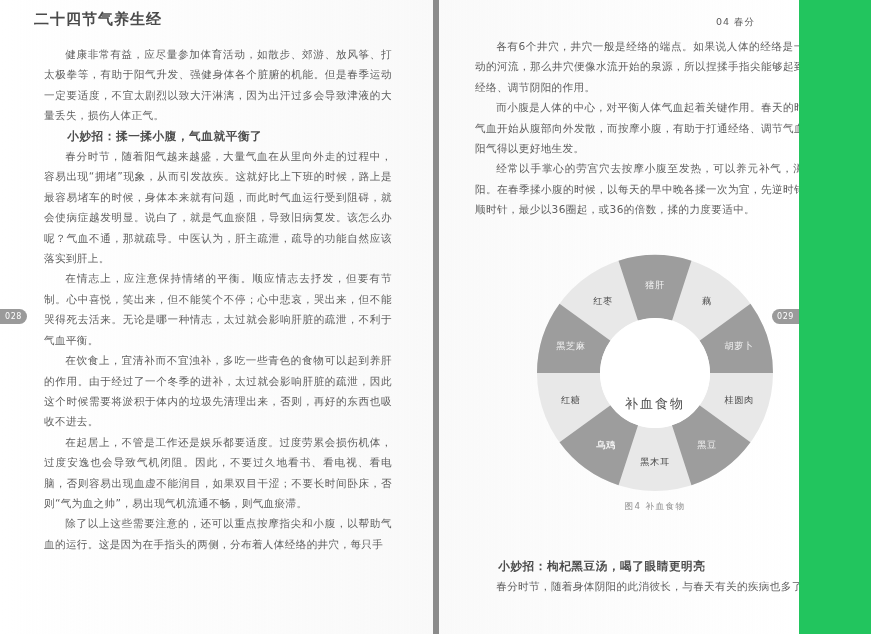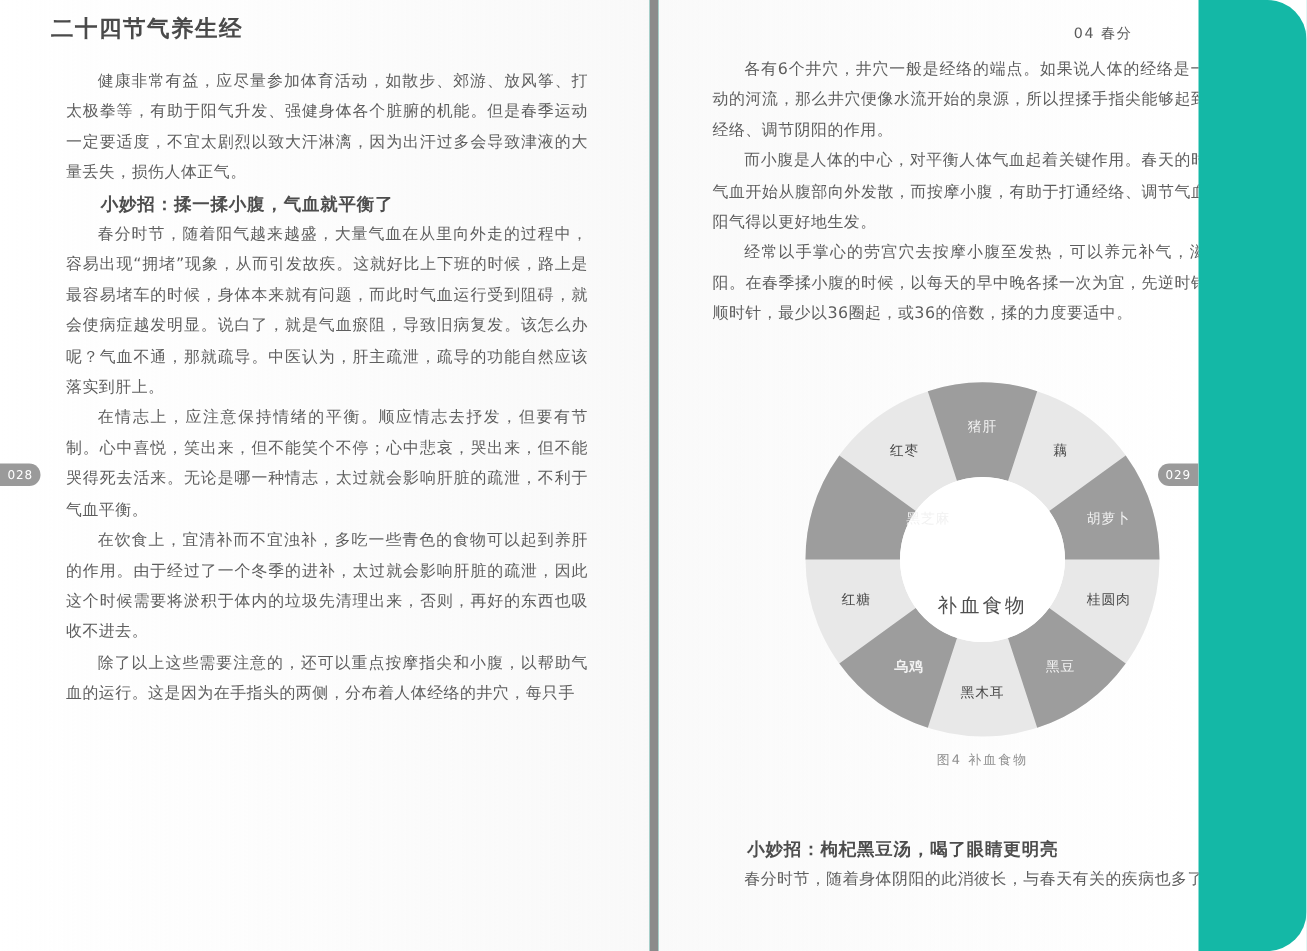--- a/index.html
+++ b/index.html
@@ -12,22 +12,21 @@
     height: 634px;
     overflow: hidden;
     font-family: "DejaVu Sans", "Liberation Sans", sans-serif;
     position: relative;
   }
 
   .spread {
     position: absolute;
     inset: 0;
     display: flex;
-    background: #14b8a6;
-    border-radius: 26px;
+    background: #22c55e;
   }
 
   
   .page {
     position: relative;
     height: 634px;
     background: #ffffff;
     overflow: hidden;
   }
   .page-left {
@@ -207,20 +206,21 @@
     <div class="running-head-left">二十四节气养生经</div>
 
     <div class="col col-left">
       <p>健康非常有益，应尽量参加体育活动，如散步、郊游、放风筝、打太极拳等，有助于阳气升发、强健身体各个脏腑的机能。但是春季运动一定要适度，不宜太剧烈以致大汗淋漓，因为出汗过多会导致津液的大量丢失，损伤人体正气。</p>
 
       <p class="subhead gap-before gap-after">小妙招：揉一揉小腹，气血就平衡了</p>
 
       <p>春分时节，随着阳气越来越盛，大量气血在从里向外走的过程中，容易出现“拥堵”现象，从而引发故疾。这就好比上下班的时候，路上是最容易堵车的时候，身体本来就有问题，而此时气血运行受到阻碍，就会使病症越发明显。说白了，就是气血瘀阻，导致旧病复发。该怎么办呢？气血不通，那就疏导。中医认为，肝主疏泄，疏导的功能自然应该落实到肝上。</p>
       <p>在情志上，应注意保持情绪的平衡。顺应情志去抒发，但要有节制。心中喜悦，笑出来，但不能笑个不停；心中悲哀，哭出来，但不能哭得死去活来。无论是哪一种情志，太过就会影响肝脏的疏泄，不利于气血平衡。</p>
       <p>在饮食上，宜清补而不宜浊补，多吃一些青色的食物可以起到养肝的作用。由于经过了一个冬季的进补，太过就会影响肝脏的疏泄，因此这个时候需要将淤积于体内的垃圾先清理出来，否则，再好的东西也吸收不进去。</p>
+      <p>在起居上，不管是工作还是娱乐都要适度。过度劳累会损伤机体，过度安逸也会导致气机闭阻。因此，不要过久地看书、看电视、看电脑，否则容易出现血虚不能润目，如果双目干涩；不要长时间卧床，否则“气为血之帅”，易出现气机流通不畅，则气血瘀滞。</p>
       <p>除了以上这些需要注意的，还可以重点按摩指尖和小腹，以帮助气血的运行。这是因为在手指头的两侧，分布着人体经络的井穴，每只手</p>
     </div>
 
     <div class="pagenum pagenum-left">028</div>
   </div>
 
   <div class="gutter"></div>
 
   <div class="page page-right">
     <div class="paper-tint"></div>
@@ -249,21 +249,21 @@
         <div class="donut-center-label">补血食物</div>
         <div id="donut-labels">
             <div class="seg-label on-dark" style="left: 120px; top: 31.5px;">猪肝</div>
             <div class="seg-label on-light" style="left: 172.019px; top: 48.402px;">藕</div>
             <div class="seg-label on-dark" style="left: 204.169px; top: 92.652px;">胡萝卜</div>
             <div class="seg-label on-light" style="left: 204.169px; top: 147.348px;">桂圆肉</div>
             <div class="seg-label on-dark" style="left: 172.019px; top: 191.598px;">黑豆</div>
             <div class="seg-label on-light" style="left: 120px; top: 208.5px;">黑木耳</div>
             <div class="seg-label on-dark" style="left: 71px; top: 191.598px; font-weight: bold;">乌鸡</div>
             <div class="seg-label on-light" style="left: 35.8315px; top: 147.348px;">红糖</div>
-            <div class="seg-label on-dark" style="left: 35.8315px; top: 92.652px; margin-left: 48px;">黑芝麻</div>
+            <div class="seg-label on-dark" style="left: 35.8315px; top: 92.652px;">黑芝麻</div>
             <div class="seg-label on-light" style="left: 67.981px; top: 48.402px;">红枣</div>
           </div>
       </div>
       <div class="fig-caption">图4  补血食物</div>
     </div>
 
     <div class="col col-right-bottom">
       <p class="subhead gap-after">小妙招：枸杞黑豆汤，喝了眼睛更明亮</p>
       <p>春分时节，随着身体阴阳的此消彼长，与春天有关的疾病也多了</p>
     </div>

